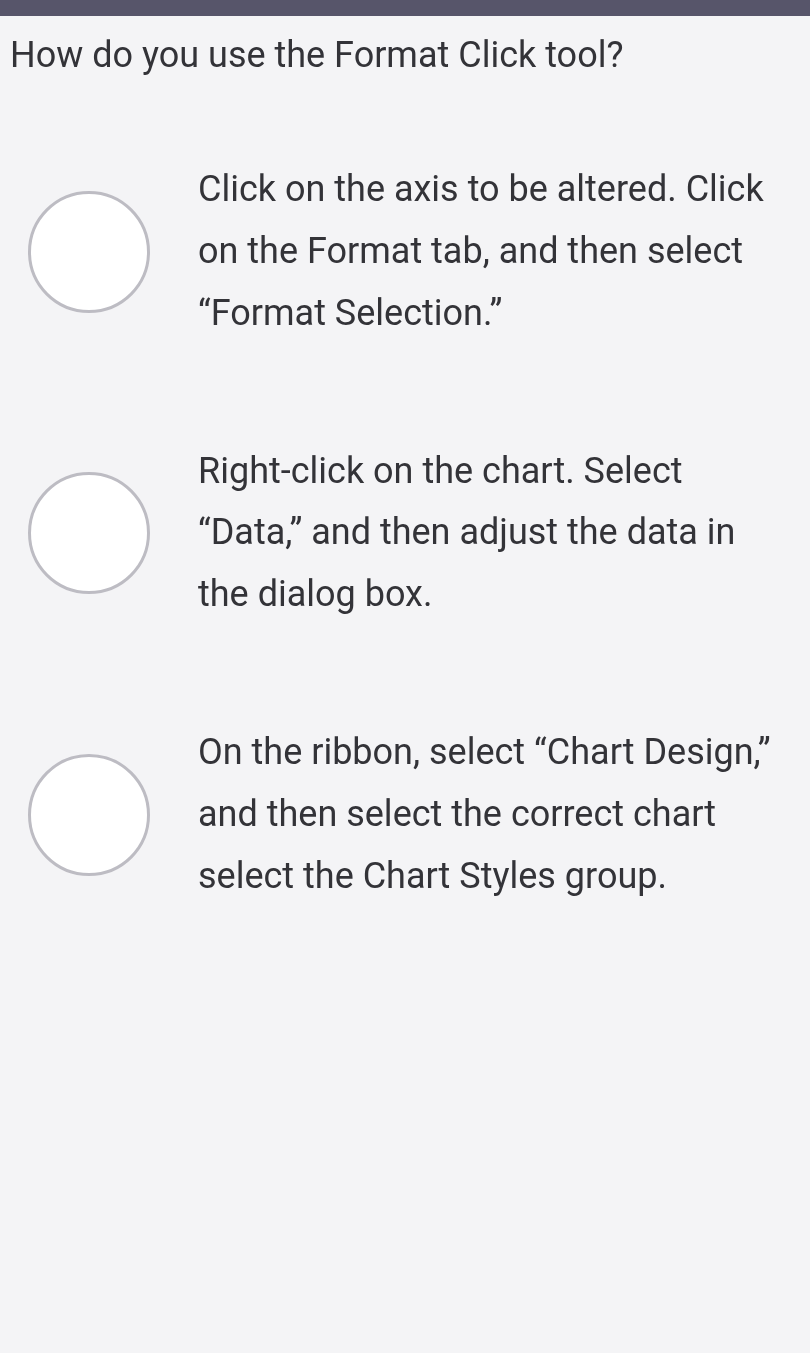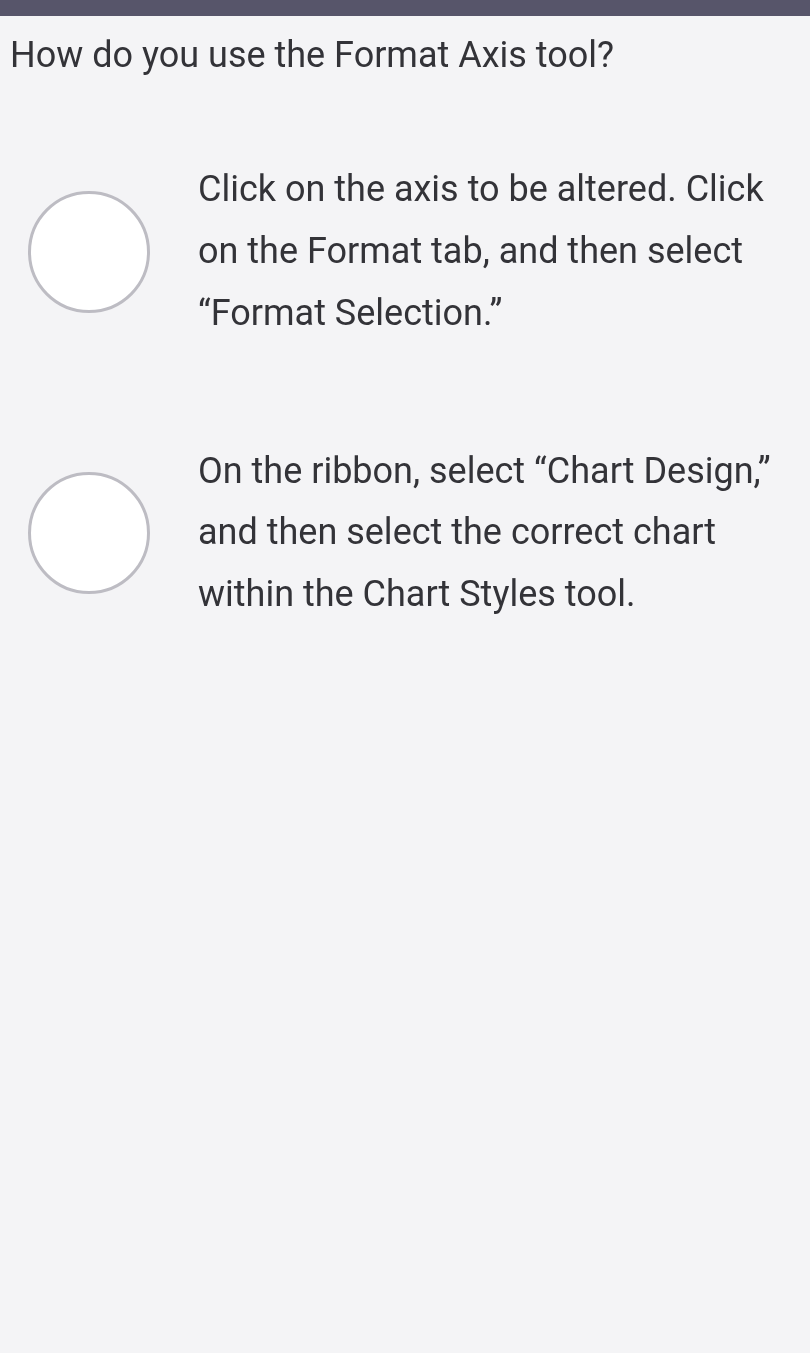--- a/index.html
+++ b/index.html
@@ -53,30 +53,34 @@
       font-weight: 400;
       line-height: 1.72;
     }
   </style>
 </head>
 <body>
 
 <div class="top-bar"></div>
 
 <div class="question-container">
-  <div class="question-text">How do you use the Format Axis tool?</div>
+  <div class="question-text">How do you use the Format Click tool?</div>
 
   <div class="options-list">
 
     <div class="option-row">
       <div class="radio-circle"></div>
       <div class="option-text">Click on the axis to be altered. Click on the Format tab, and then select “Format Selection.”</div>
     </div>
 
 
+    <div class="option-row">
+      <div class="radio-circle"></div>
+      <div class="option-text">Right-click on the chart. Select “Data,” and then adjust the data in the dialog box.</div>
+    </div>
 
     <div class="option-row">
       <div class="radio-circle"></div>
-      <div class="option-text">On the ribbon, select “Chart Design,” and then select the correct chart within the Chart Styles tool.</div>
+      <div class="option-text">On the ribbon, select “Chart Design,” and then select the correct chart select the Chart Styles group.</div>
     </div>
 
   </div>
 </div>
 
 </body></html>

